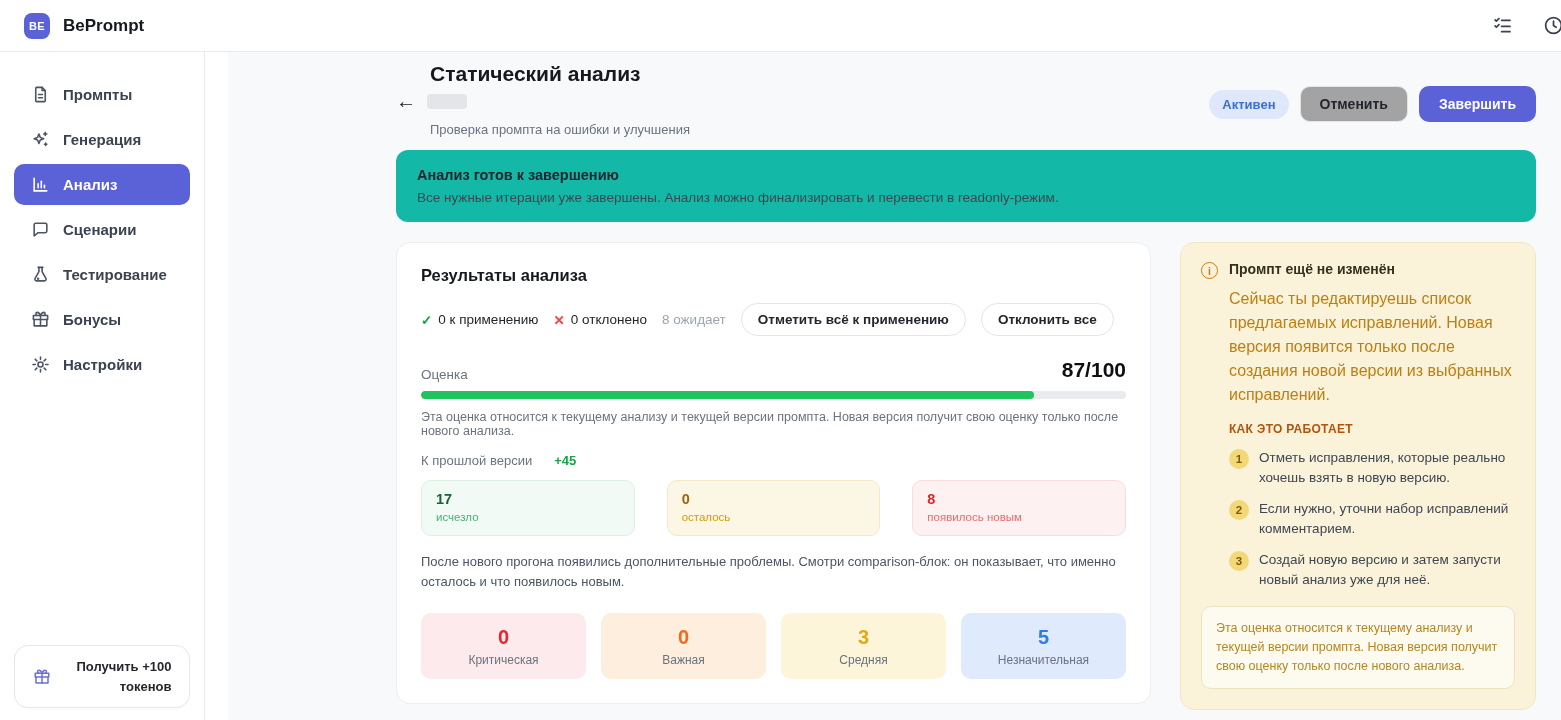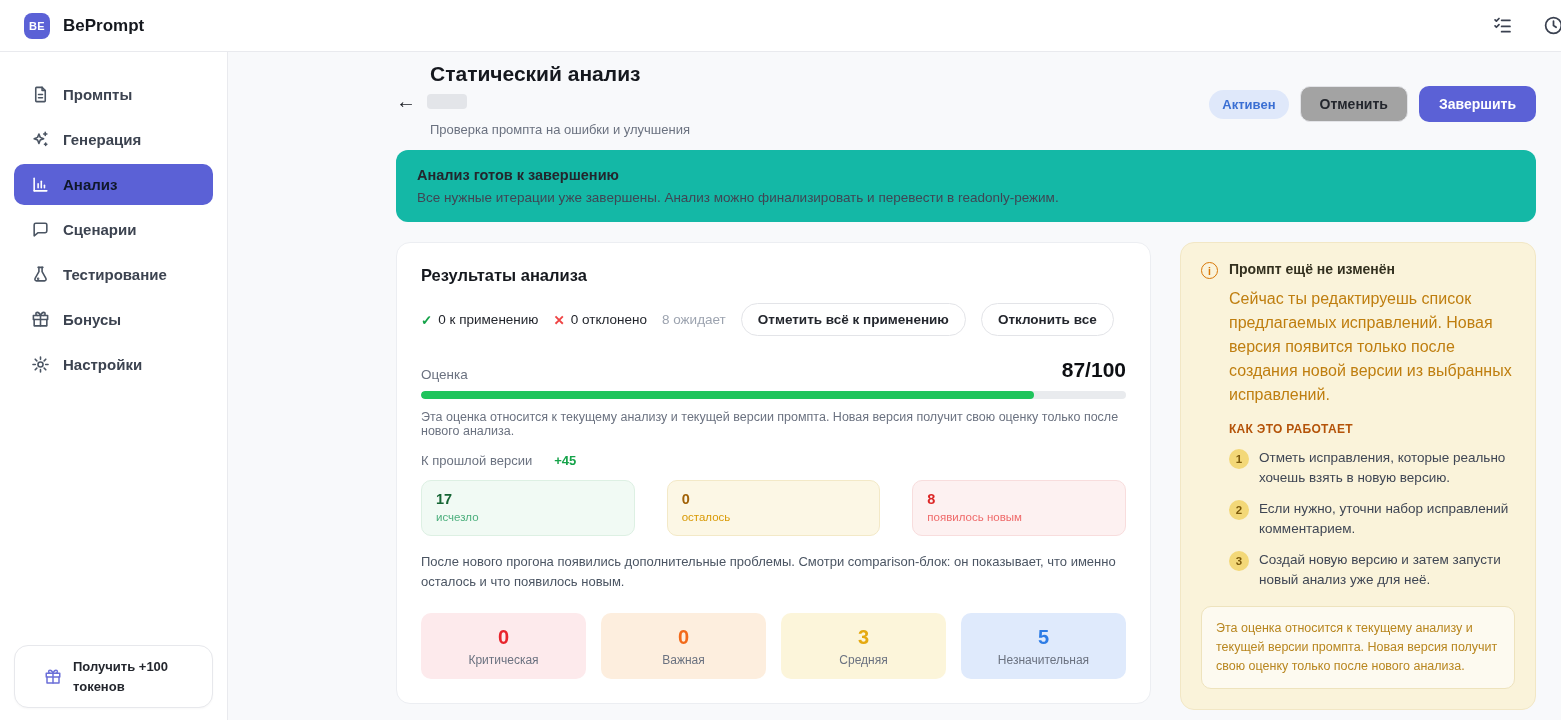--- a/index.html
+++ b/index.html
@@ -10,32 +10,32 @@
   .topbar { position:absolute; left:0; top:0; right:0; height:52px; background:#fff;
     border-bottom:1px solid #e9eaee; display:flex; align-items:center; padding:0 24px; z-index:5; }
   .logo-sq { width:26px; height:26px; border-radius:8px; background:#5b61d6; color:#fff;
     font-size:11px; font-weight:700; display:grid; place-items:center; letter-spacing:.3px; }
   .brand { margin-left:13px; font-size:17px; font-weight:700; color:#15181e; }
   .topbar-icons { margin-left:auto; display:flex; align-items:center; gap:30px; }
   .tb-icon { width:21px; height:21px; color:#3a4150; }
   .tb-icon.clip { margin-right:-27px; }
 
   
-  .sidebar { position:absolute; left:0; top:52px; bottom:0; width:228px; background:#fff;
+  .sidebar { position:absolute; left:0; top:52px; bottom:0; width:205px; background:#fff;
     border-right:1px solid #e9eaee; padding-top:18px; }
   .nav-item { display:flex; align-items:center; gap:13px; margin:4px 14px; padding:11px 17px;
     border-radius:10px; font-size:15px; font-weight:600; color:#3c4350; cursor:pointer; }
   .nav-item .nv-icon { width:19px; height:19px; color:#4b5563; flex:none; }
-  .nav-item.active { background:#5b61d6; color:#0f172a; }
+  .nav-item.active { background:#5b61d6; color:#ffffff; }
   .nav-item.active .nv-icon { color:#fff; }
   .tokens-btn { position:absolute; left:14px; right:14px; bottom:12px; background:#fff;
     border:1px solid #e7e8ec; border-radius:14px; padding:11px 10px; display:flex; gap:11px;
     align-items:center; justify-content:center; cursor:pointer; box-shadow:0 1px 2px rgba(0,0,0,.03); }
   .tokens-btn .nv-icon { width:18px; height:18px; color:#6b6fd8; }
-  .tokens-btn span.txt { font-size:13px; font-weight:700; color:#23262d; line-height:1.5; text-align:left; width:110px; }
+  .tokens-btn span.txt { font-size:13px; font-weight:700; color:#23262d; line-height:1.5; text-align:right; width:110px; }
 
   
   .main { position:absolute; left:228px; top:52px; right:0; bottom:0; background:#f8f9fb; overflow:hidden; }
   .content { padding:10px 25px 0 168px; }
 
   .page-header { display:flex; justify-content:space-between; align-items:flex-start; }
   .page-title { font-size:21px; font-weight:700; color:#15181e; margin-left:34px; }
   .arrow-row { display:flex; align-items:center; gap:11px; margin-top:5px; }
   .back-arrow { font-size:20px; color:#15181e; cursor:pointer; line-height:1; }
   .skeleton { width:40px; height:15px; background:#e3e5e9; border-radius:4px; }

